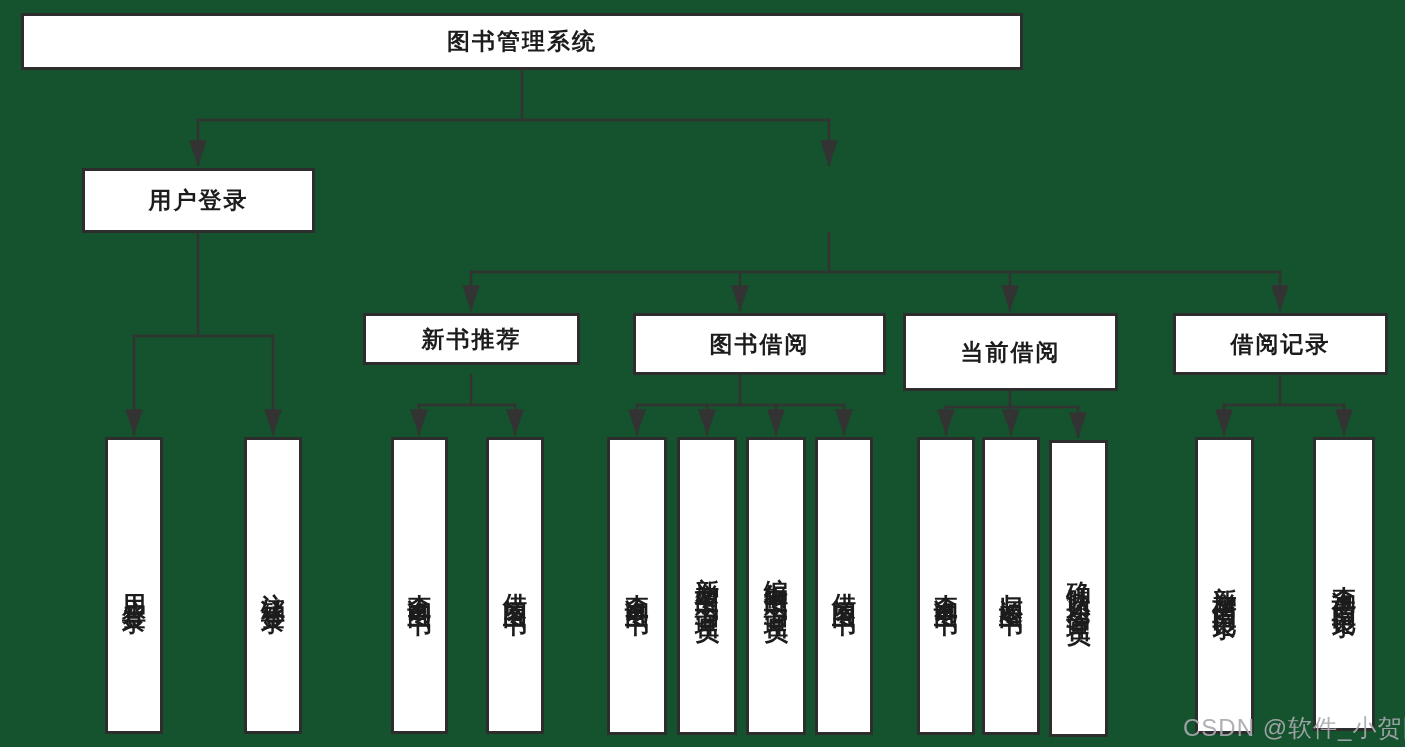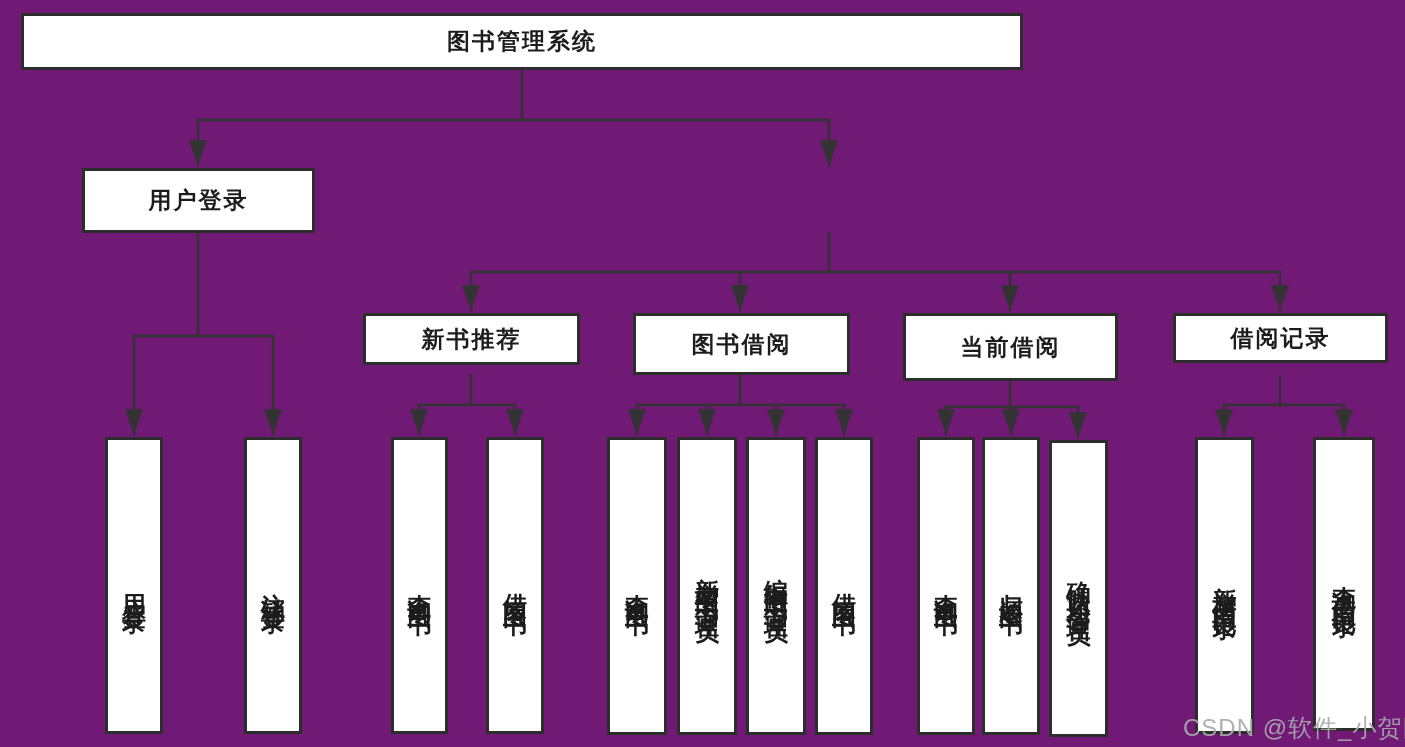--- a/index.html
+++ b/index.html
@@ -1,20 +1,20 @@
 <!DOCTYPE html>
 <html><head>
 <meta charset="utf-8">
 <style>
   html, body { margin: 0; padding: 0; background: #ffffff; }
   .canvas {
     position: relative;
     width: 1405px;
     height: 747px;
-    background: #701a75;
+    background: #14532d;
     overflow: hidden;
     font-family: "Liberation Sans", sans-serif;
     text-decoration: underline;
   }
   .wires {
     position: absolute;
     left: 0; top: 0;
     width: 1405px; height: 747px;
     z-index: 1;
   }
@@ -137,27 +137,27 @@
     <span>图书管理系统</span>
   </div>
 
   <div class="hnode" style="left:82px; top:168px; width:233px; height:65px;">
     <span>用户登录</span>
   </div>
 
   <div class="hnode" style="left:363px; top:313px; width:217px; height:52px;">
     <span>新书推荐</span>
   </div>
-  <div class="hnode" style="left:633px; top:313px; width:217px; height:62px;">
+  <div class="hnode" style="left:633px; top:313px; width:253px; height:62px;">
     <span>图书借阅</span>
   </div>
-  <div class="hnode" style="left:903px; top:313px; width:215px; height:68px;">
+  <div class="hnode" style="left:903px; top:313px; width:215px; height:78px;">
     <span>当前借阅</span>
   </div>
-  <div class="hnode" style="left:1173px; top:313px; width:215px; height:50px;">
+  <div class="hnode" style="left:1173px; top:313px; width:215px; height:62px;">
     <span>借阅记录</span>
   </div>
 
   <div class="vnode" style="left:105px; top:437px; width:58px; height:297px;">
     <span>用户登录</span>
   </div>
   <div class="vnode" style="left:244px; top:437px; width:58px; height:297px;">
     <span>注销登录</span>
   </div>
 

